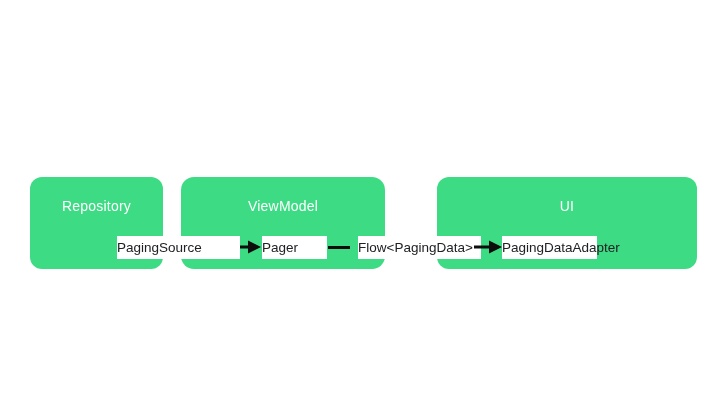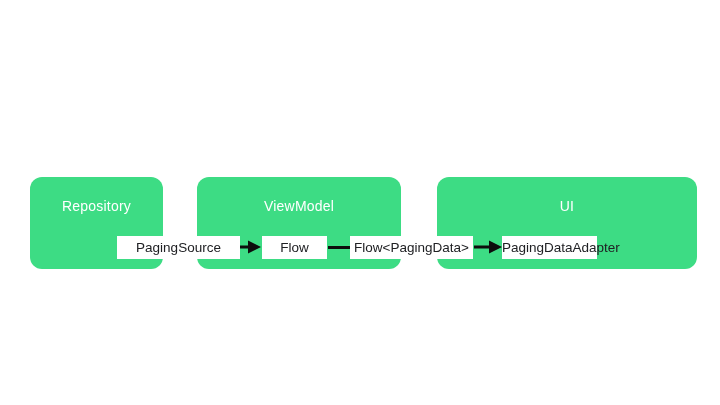--- a/index.html
+++ b/index.html
@@ -31,36 +31,35 @@
   }
   .container-title {
     position: absolute;
     top: 21px; left: 0; right: 0;
     text-align: center;
     color: var(--container-title);
     font-size: 14px;
     letter-spacing: 0.2px;
   }
   #container-repository { left: 30px;  width: 133px; }
-  #container-viewmodel  { left: 197px; width: 204px; }
+  #container-viewmodel  { left: 181px; width: 204px; border-radius: 13px; }
   #container-ui         { left: 437px; width: 260px; padding-left: 8px; }
 
   .node-box {
     position: absolute;
     top: 208px; height: 23px;
     background: var(--node-bg);
     color: var(--node-text);
     font-size: 13.5px;
     line-height: 23px;
-    text-align: center;
     white-space: nowrap;
   }
   #node-pagingsource      { left: 117px; width: 123px; }
   #node-pager             { left: 262px; width: 65px;  }
-  #node-flow-pagingdata   { left: 350px; width: 123px; }
+  #node-flow-pagingdata   { left: 358px; width: 123px; }
   #node-pagingdataadapter { left: 502px; width: 95px; }
 
   .connector-svg { position: absolute; top: 209px; height: 20px; }
   #arrow-pagingsource-to-pager { left: 240px; width: 22px; }
   #arrow-flow-to-adapter       { left: 474px; width: 29px; }
   .connector-line {
     position: absolute;
     top: 218px; left: 328px;
     width: 22px; height: 3px;
     background: var(--arrow);
@@ -78,21 +77,21 @@
   <div class="container-box" id="container-viewmodel">
     <div class="container-title">ViewModel</div>
   </div>
 
   <div class="container-box" id="container-ui">
     <div class="container-title">UI</div>
   </div>
 
   <div class="node-box" id="node-pagingsource">PagingSource</div>
 
-  <div class="node-box" id="node-pager">Flow</div>
+  <div class="node-box" id="node-pager">Pager</div>
 
   <div class="node-box" id="node-flow-pagingdata">Flow&lt;PagingData&gt;</div>
 
   <div class="node-box" id="node-pagingdataadapter">PagingDataAdapter</div>
 
   <svg class="connector-svg" id="arrow-pagingsource-to-pager" viewBox="0 0 22 20" width="22" height="20" aria-hidden="true">
     <line x1="0" y1="10" x2="10" y2="10" stroke="#0d0d0d" stroke-width="3"></line>
     <polygon points="8,3.5 21,10 8,16.5" fill="#0d0d0d"></polygon>
   </svg>
 

